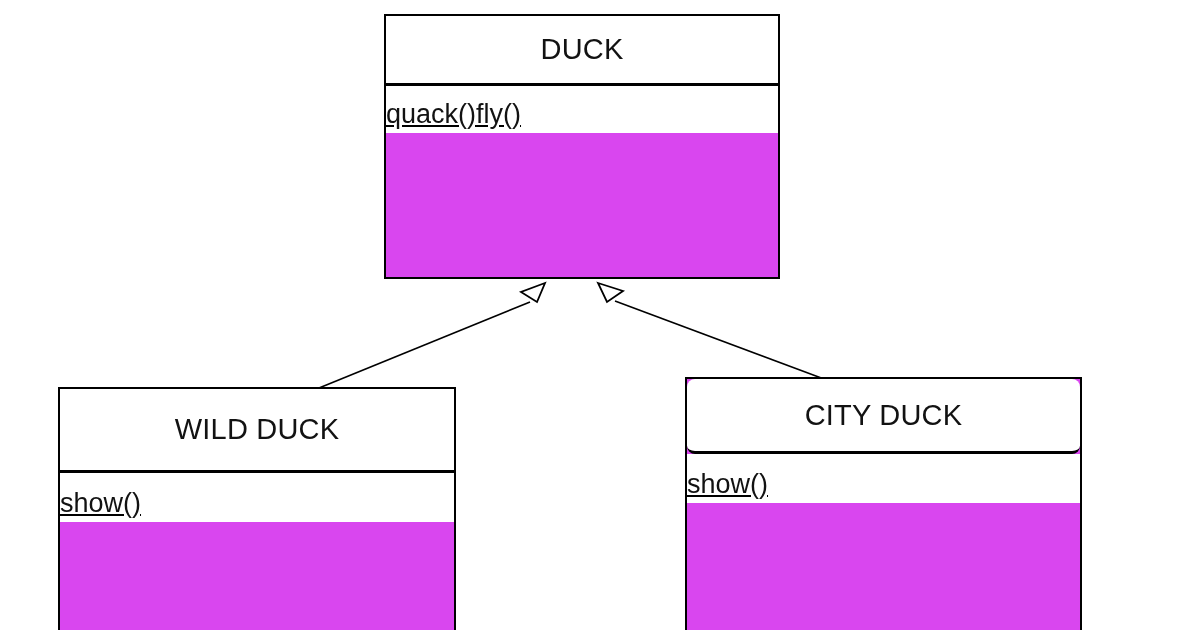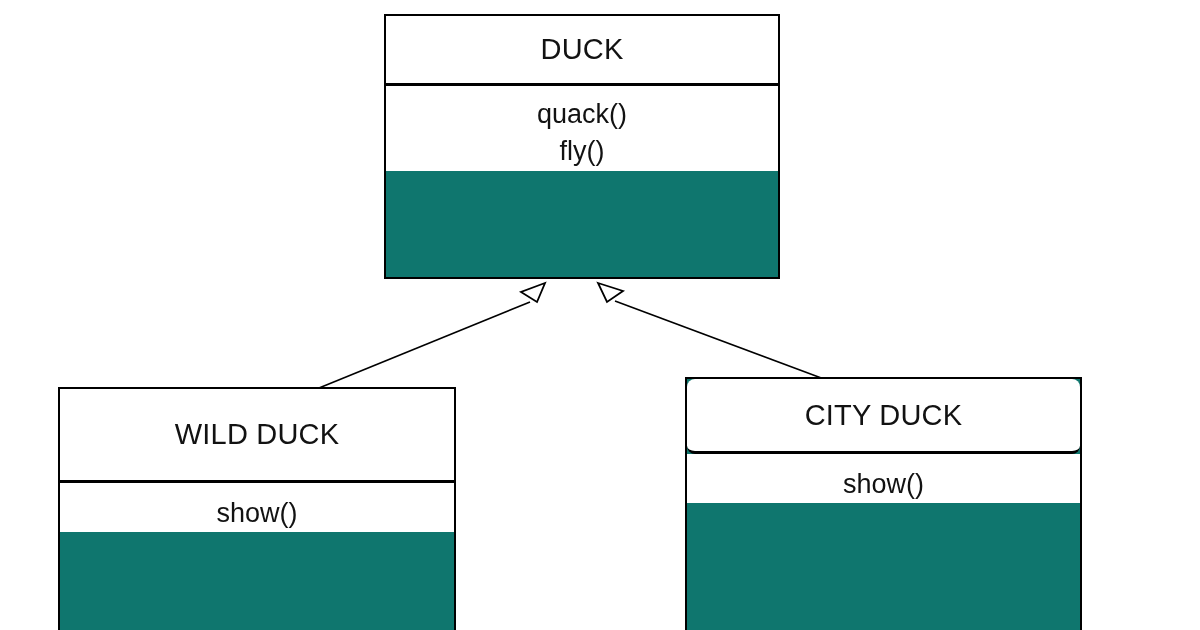--- a/index.html
+++ b/index.html
@@ -23,21 +23,21 @@
     position: absolute;
     left: 0;
     top: 0;
     width: 1200px;
     height: 630px;
     overflow: visible;
   }
   .uml-class {
     position: absolute;
     box-sizing: border-box;
-    background: #0f766e;
+    background: #d946ef;
     border: 2px solid #000000;
     z-index: 2;
     text-align: center;
   }
   .uml-header {
     box-sizing: border-box;
     border-bottom: 3px solid #000000;
     display: flex;
     align-items: center;
     justify-content: center;
@@ -47,23 +47,24 @@
     font-size: 29px;
     color: #121212;
     letter-spacing: 0.2px;
     line-height: 1;
     white-space: nowrap;
   }
   .uml-members {
     box-sizing: border-box;
     padding-top: 12px;
     display: flex;
-    flex-direction: column;
+    flex-direction: row;
     align-items: center;
     background: #ffffff;
+    text-decoration: underline;
   }
   .uml-member {
     font-size: 27px;
     color: #121212;
     line-height: 1.38;
     white-space: nowrap;
   }
 
   
   #class-duck {
@@ -75,21 +76,21 @@
   #class-duck .uml-header { height: 70px; }
   #class-duck .uml-members { padding-top: 10px; }
 
   
   #class-wild-duck {
     left: 58px;
     top: 387px;
     width: 398px;
     height: 260px;
   }
-  #class-wild-duck .uml-header { height: 94px; }
+  #class-wild-duck .uml-header { height: 84px; }
 
   
   #class-city-duck {
     left: 685px;
     top: 377px;
     width: 397px;
     height: 260px;
   }
   #class-city-duck .uml-header { height: 75px; border-radius: 8px; }
 </style>

